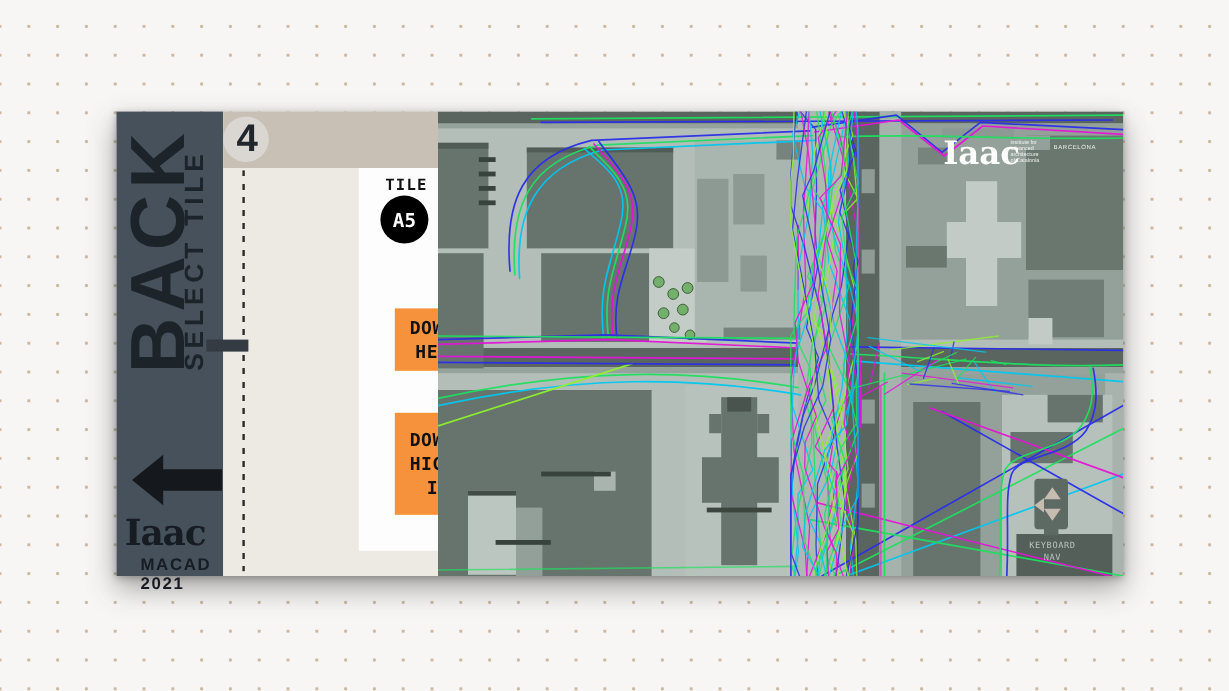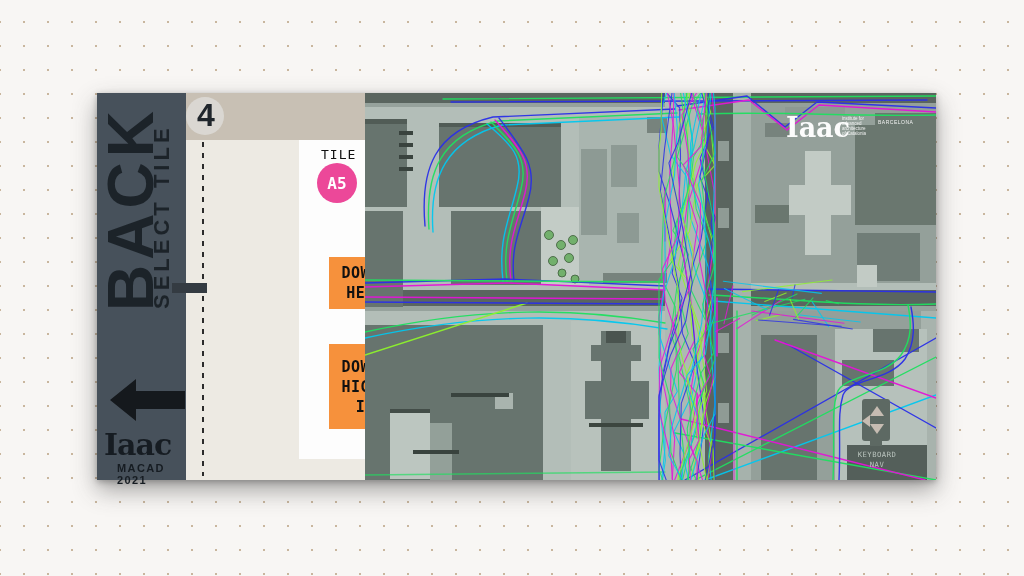--- a/index.html
+++ b/index.html
@@ -12,38 +12,38 @@
     box-shadow:0 10px 22px rgba(60,60,60,.45),0 2px 6px rgba(60,60,60,.35);}
   
   .sidebar{position:absolute;left:0;top:0;width:89px;height:387px;background:#47515b;cursor:pointer;}
   .vtext{position:absolute;writing-mode:vertical-rl;transform:rotate(180deg);
     color:#1c2329;font-weight:bold;white-space:nowrap;}
   .back-label{left:2px;top:2px;height:216px;font-size:64px;letter-spacing:5px;line-height:1;}
   .selecttile-label{left:52px;top:2px;height:214px;font-size:22px;letter-spacing:4px;}
   .back-arrow{position:absolute;left:13px;top:284px;}
   .side-logo{position:absolute;left:7px;top:334px;font-family:"DejaVu Serif",serif;
     font-weight:800;font-size:30px;color:#161c22;letter-spacing:-1px;}
-  .side-logo-sub{position:absolute;left:20px;top:369px;font-size:11px;font-weight:bold;
+  .side-logo-sub{position:absolute;left:20px;top:369px;font-size:14px;font-weight:bold;
     letter-spacing:1.4px;color:#161c22;}
   
   .panel-col{position:absolute;left:89px;top:0;width:179px;height:387px;background:#edeae3;}
   .step-header{position:absolute;left:0;top:0;width:179px;height:47px;background:#c8c0b4;}
   .step-circle{position:absolute;left:0px;top:4px;width:38px;height:38px;border-radius:50%;background:#dad7d2;}
   .step-number{position:absolute;left:11px;top:4px;font-size:32px;font-weight:600;color:#20262c;}
   .step-title{position:absolute;left:47px;top:16px;font-size:19px;font-weight:600;
     letter-spacing:3px;color:#20262c;}
   .dash-line{position:absolute;left:16px;top:49px;width:2px;height:334px;
     background:repeating-linear-gradient(to bottom,#2b2b2b 0 5px,rgba(0,0,0,0) 5px 11px);}
   .tick{position:absolute;left:75px;top:190px;width:35px;height:10px;background:#343b42;z-index:5;}
   .white-box{position:absolute;left:113px;top:47px;width:155px;height:319px;background:#fdfdfd;}
   .mono{font-family:"DejaVu Sans Mono",monospace;}
-  .tile-label{position:absolute;left:22px;top:7px;font-size:13px;font-weight:normal;
+  .tile-label{position:absolute;left:22px;top:7px;font-size:13px;font-weight:bold;
     letter-spacing:1px;color:#111;}
   .tile-badge{position:absolute;left:18px;top:23px;width:40px;height:40px;border-radius:50%;
-    background:#ec4899;color:#fff;display:flex;align-items:center;justify-content:center;
+    background:#000000;color:#fff;display:flex;align-items:center;justify-content:center;
     font-size:16px;font-weight:bold;}
   .ped-label{position:absolute;left:64px;top:6px;width:84px;text-align:center;
     font-size:7.5px;line-height:9px;color:#8d8d8d;font-weight:bold;letter-spacing:.5px;}
   .ped-box{position:absolute;left:72px;top:27px;width:64px;height:29px;background:#fff;
     border:2px dashed #1a1a1a;font-size:11px;text-align:center;line-height:29px;color:#111;}
   .btn{position:absolute;left:30px;width:101px;background:#f6913c;border:none;cursor:pointer;
     font-family:"DejaVu Sans Mono",monospace;font-weight:bold;color:#111;
     display:flex;flex-direction:column;align-items:center;justify-content:center;}
   .btn span{display:block;font-size:15px;line-height:20px;letter-spacing:.5px;}
   .btn-heatmap{top:117px;height:52px;}

